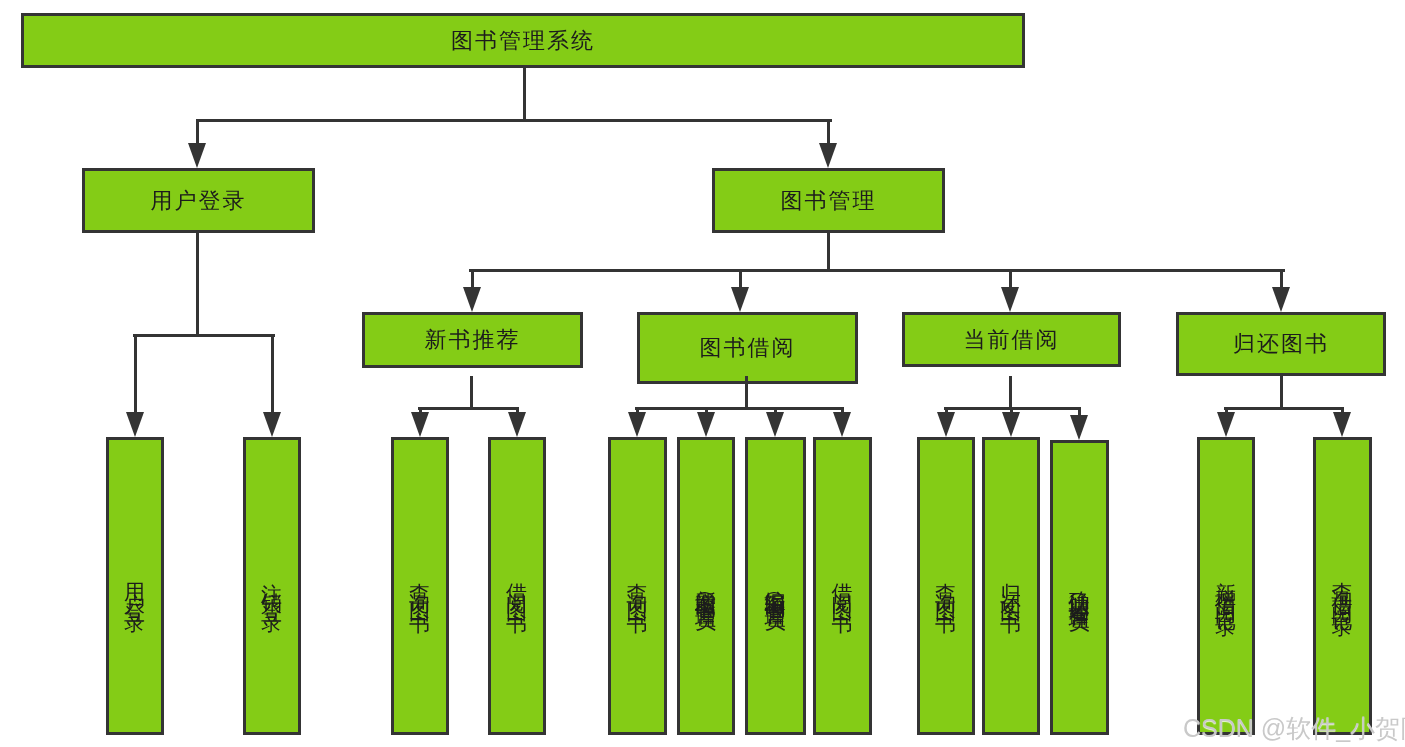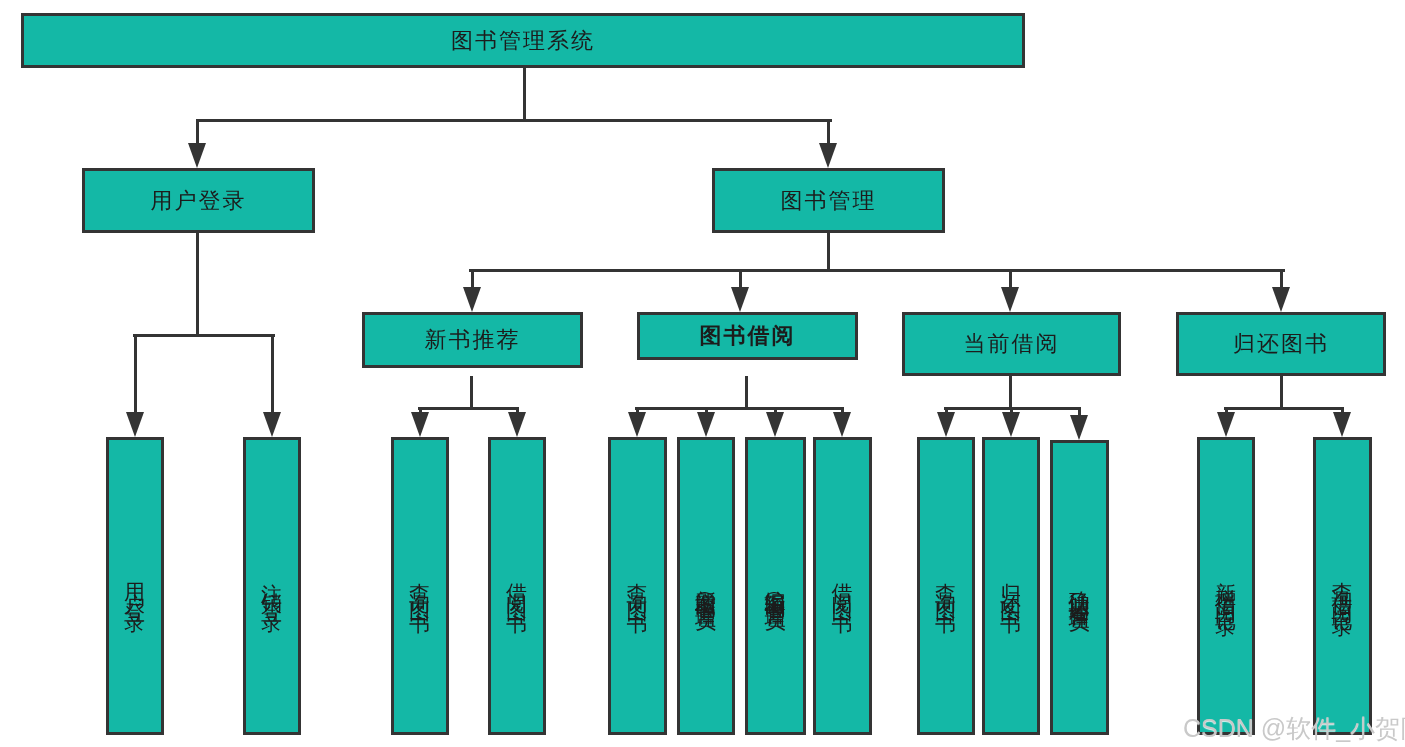--- a/index.html
+++ b/index.html
@@ -7,21 +7,21 @@
     position: relative;
     width: 1405px;
     height: 747px;
     background: #ffffff;
     font-family: "Liberation Sans", "DejaVu Sans", sans-serif;
     overflow: hidden;
   }
   .node {
     position: absolute;
     border: 3px solid #343434;
-    background: #14b8a6;
+    background: #84cc16;
     box-sizing: border-box;
     display: flex;
     align-items: center;
     justify-content: center;
     color: #1c1c1c;
   }
   .hnode span {
     font-size: 22px;
     letter-spacing: 2px;
     white-space: nowrap;
@@ -66,24 +66,24 @@
   <div class="node hnode" style="left:82px; top:168px; width:233px; height:65px;">
     <span>用户登录</span>
   </div>
   <div class="node hnode" style="left:712px; top:168px; width:233px; height:65px;">
     <span>图书管理</span>
   </div>
 
   <div class="node hnode" style="left:362px; top:312px; width:221px; height:56px;">
     <span>新书推荐</span>
   </div>
-  <div class="node hnode" style="left:637px; top:312px; width:221px; height:48px;font-weight:bold;">
+  <div class="node hnode" style="left:637px; top:312px; width:221px; height:72px;">
     <span>图书借阅</span>
   </div>
-  <div class="node hnode" style="left:902px; top:312px; width:219px; height:64px;">
+  <div class="node hnode" style="left:902px; top:312px; width:219px; height:55px;">
     <span>当前借阅</span>
   </div>
   <div class="node hnode" style="left:1176px; top:312px; width:210px; height:64px;">
     <span>归还图书</span>
   </div>
 
   <div class="node vnode ls4" style="left:106px; top:437px; width:58px; height:298px;">
     <span>用户登录</span>
   </div>
   <div class="node vnode ls4" style="left:243px; top:437px; width:58px; height:298px;">

